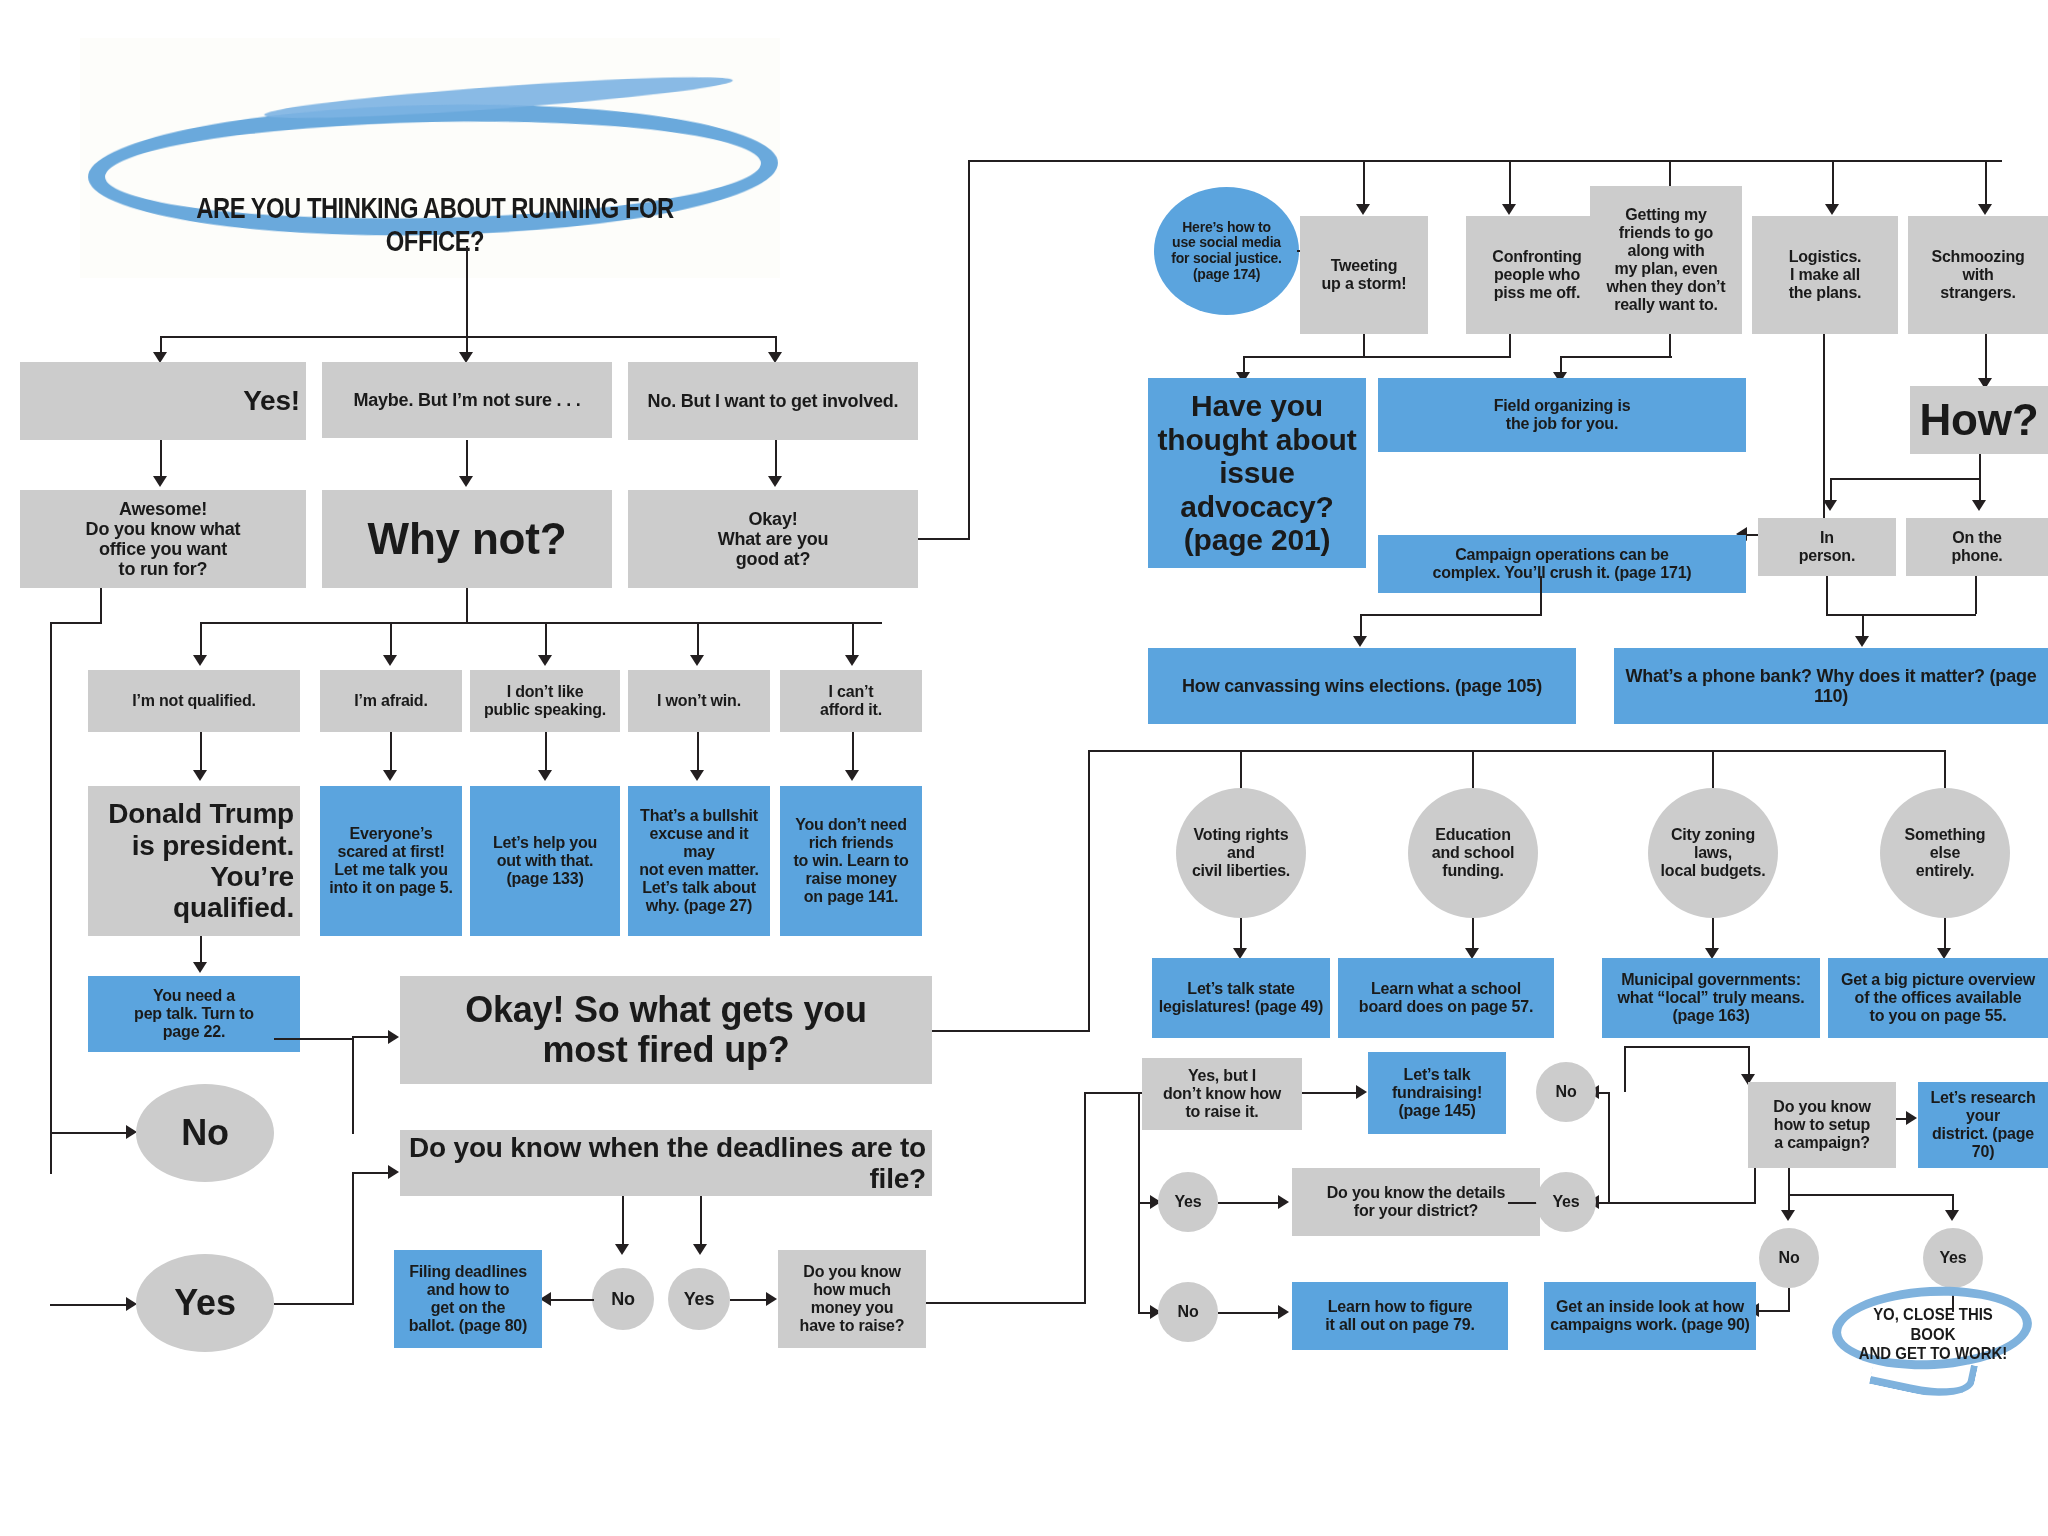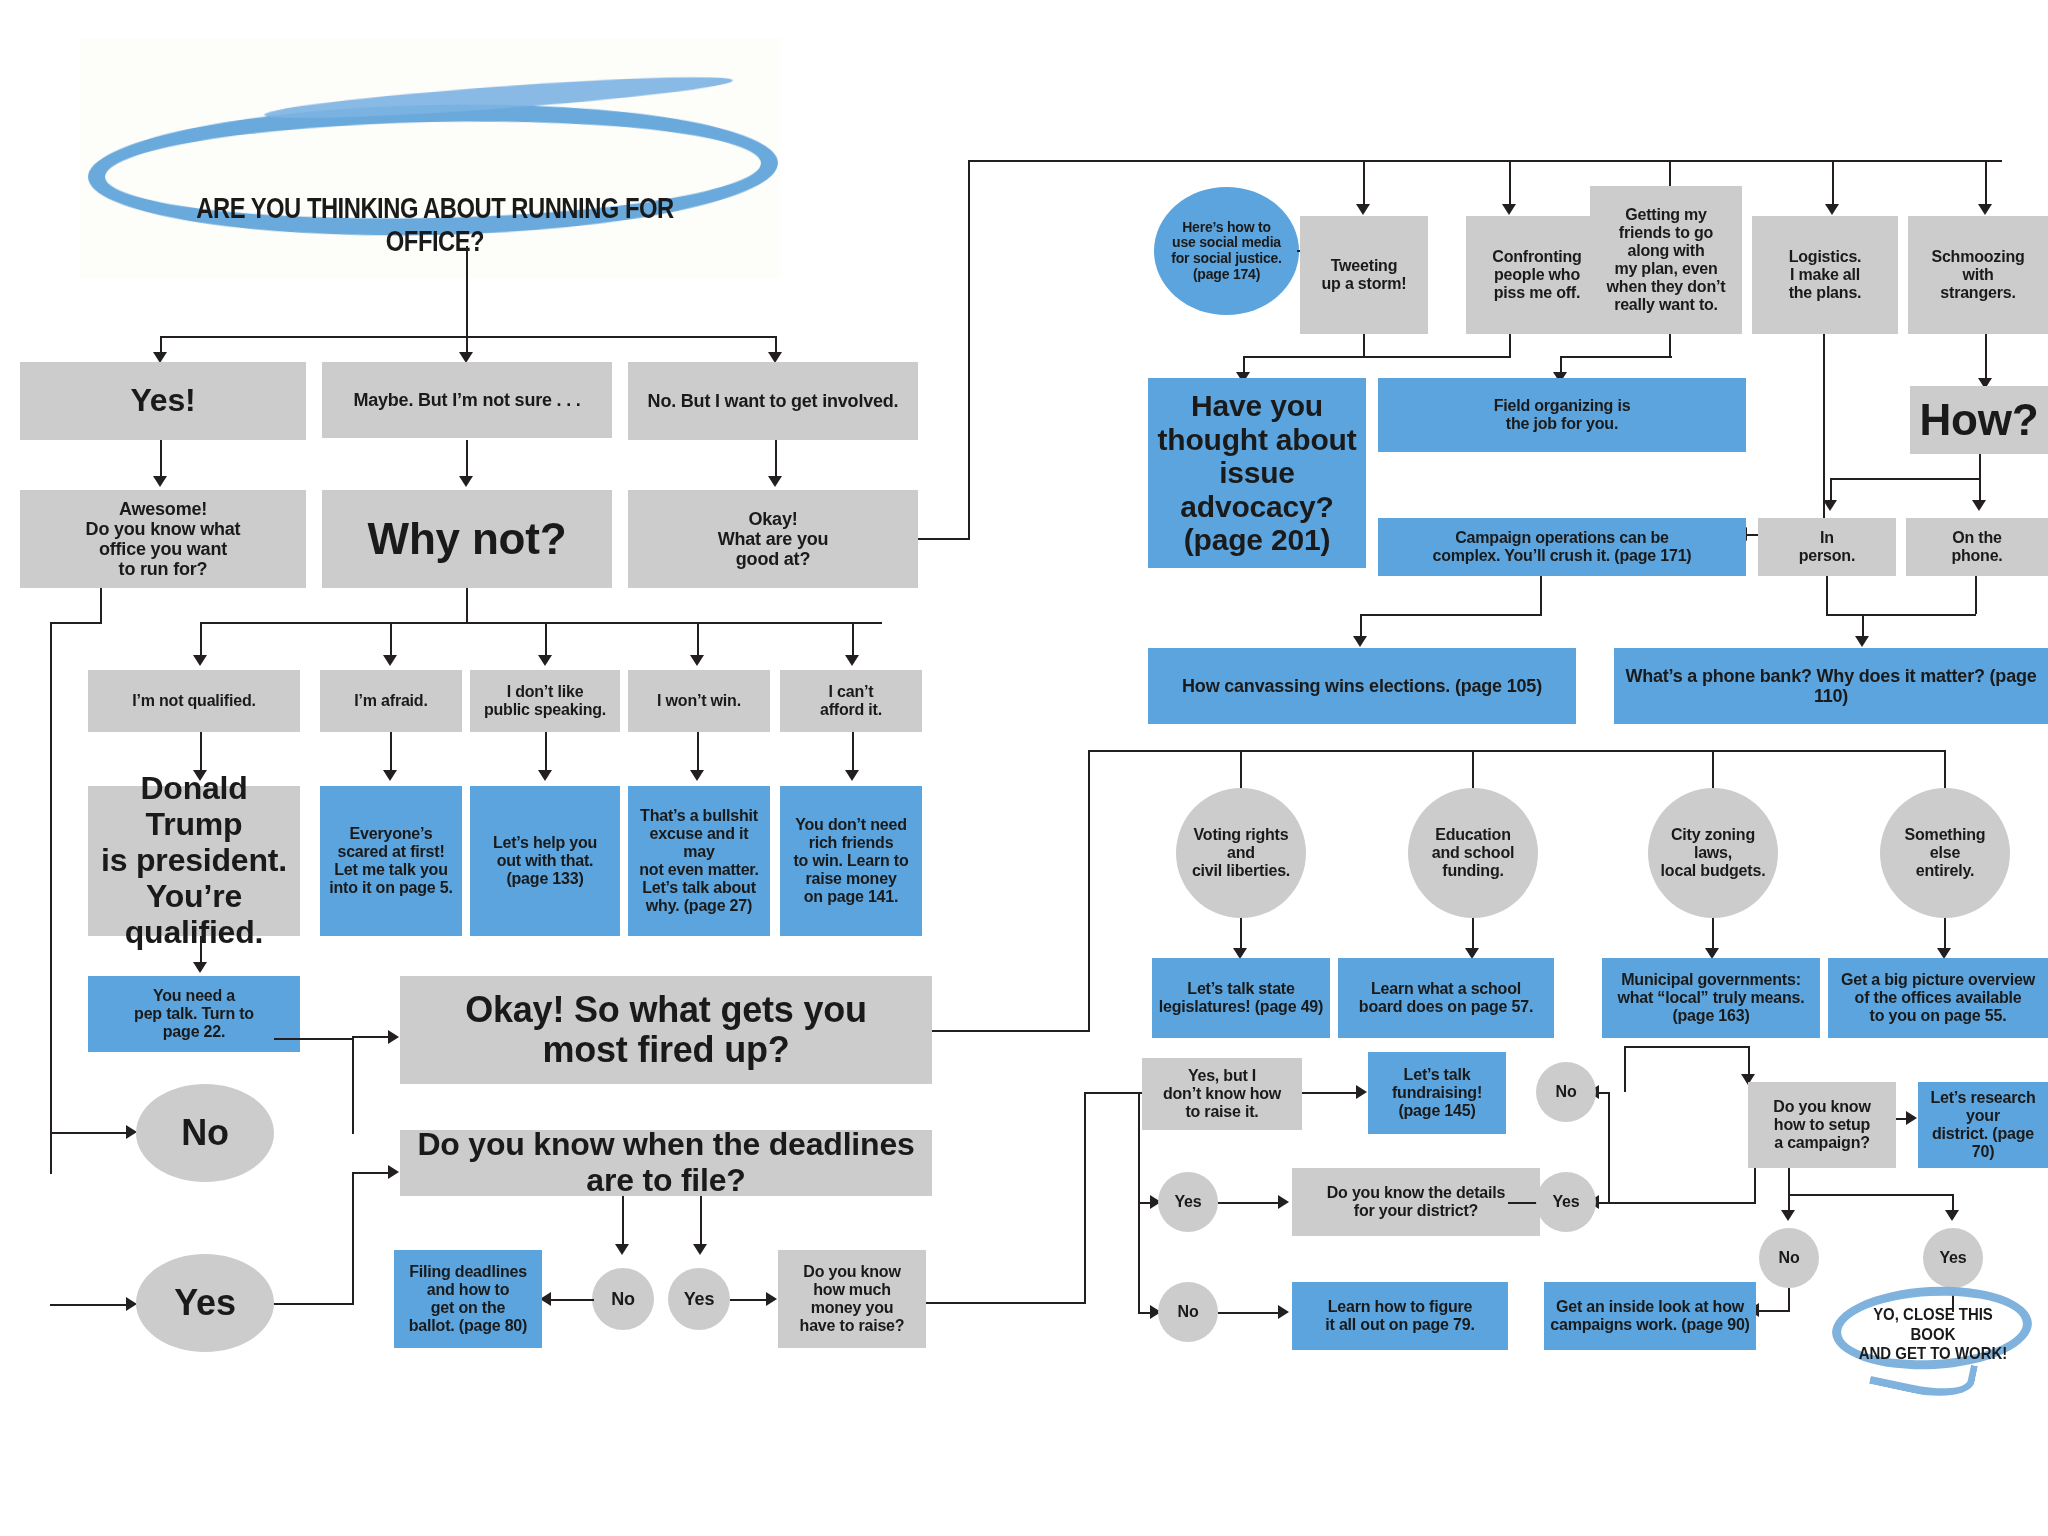--- a/index.html
+++ b/index.html
@@ -27,21 +27,21 @@
   .gray{background:#cccccc;}
   .blue{background:#5ba4de;}
   .circle{border-radius:50%;}
   .ellipse{border-radius:50%;}
   .node span{display:block;width:100%;}
 
   
   .fs-xs{font-size:14px;}
   .fs-s{font-size:16px;}
   .fs-m{font-size:18px;}
-  .fs-l{font-size:32px;}
+  .fs-l{font-size:28px;text-align:right;}
   .fs-xl{font-size:30px;}
   .fs-xxl{font-size:36px;}
   .fs-huge{font-size:44px;}
 
   
   #title-block{
     position:absolute;left:80px;top:38px;width:700px;height:240px;
     background:#fdfdfa;
   }
   #title-oval{
@@ -321,21 +321,21 @@
   <div class="arw" style="left:1978px;top:378px;"></div>
 
   <div class="node blue fs-xl" style="left:1148px;top:378px;width:218px;height:190px;">
     <span><b id="t-adv">Have you<br>thought about<br>issue advocacy?<br>(page 201)</b></span>
   </div>
 
   <div class="node blue fs-s" style="left:1378px;top:378px;width:368px;height:74px;">
     <span><b id="t-field">Field organizing is<br>the job for you.</b></span>
   </div>
 
-  <div class="node blue fs-s" style="left:1378px;top:518px;width:368px;height:58px;justify-content:center;">
+  <div class="node blue fs-s" style="left:1378px;top:535px;width:368px;height:58px;justify-content:center;">
     <span><b id="t-ops">Campaign operations can be<br>complex. You’ll crush it. (page 171)</b></span>
   </div>
 
   <div class="node gray fs-huge" style="left:1910px;top:386px;width:138px;height:68px;">
     <span>How?</span>
   </div>
 
   <div class="ln v" style="left:1979px;top:454px;height:24px;"></div>
   <div class="ln h" style="left:1830px;top:478px;width:151px;"></div>
   <div class="ln v" style="left:1830px;top:478px;height:26px;"></div>

